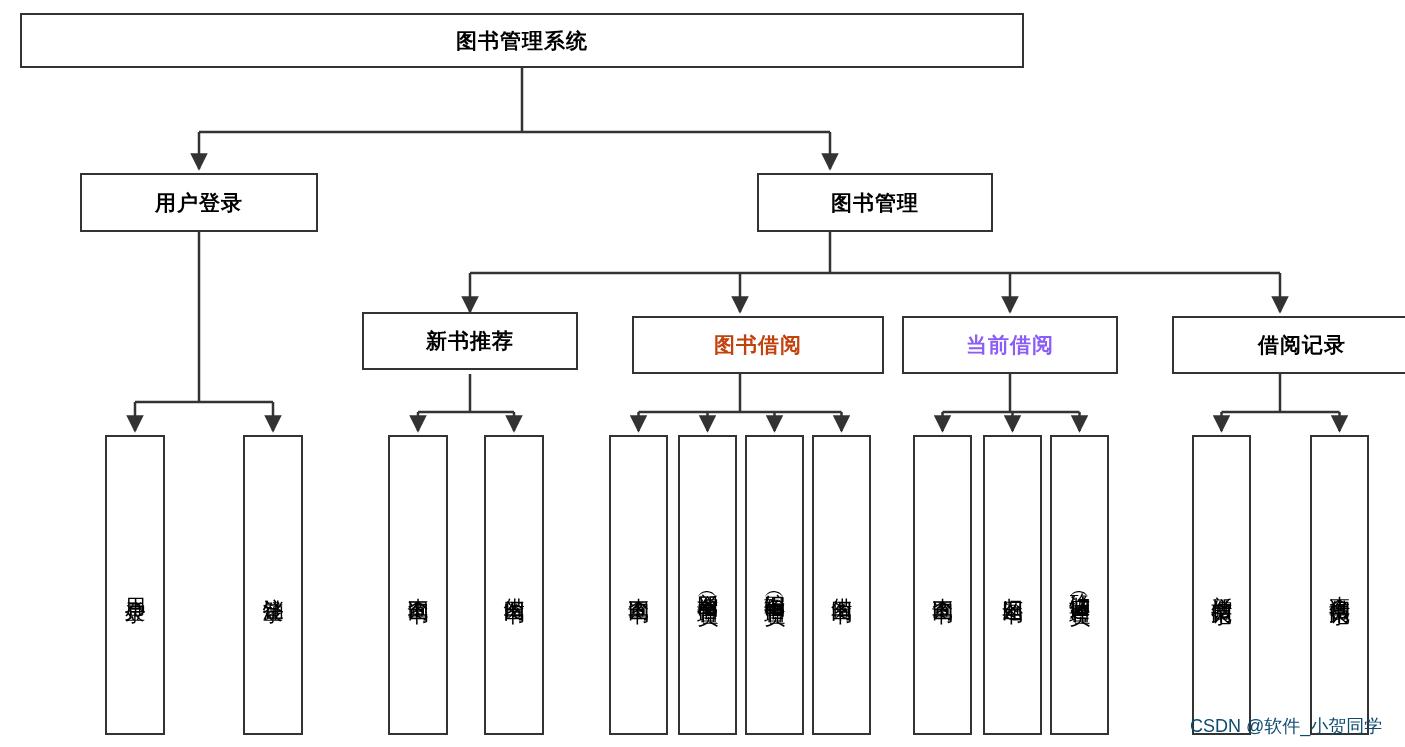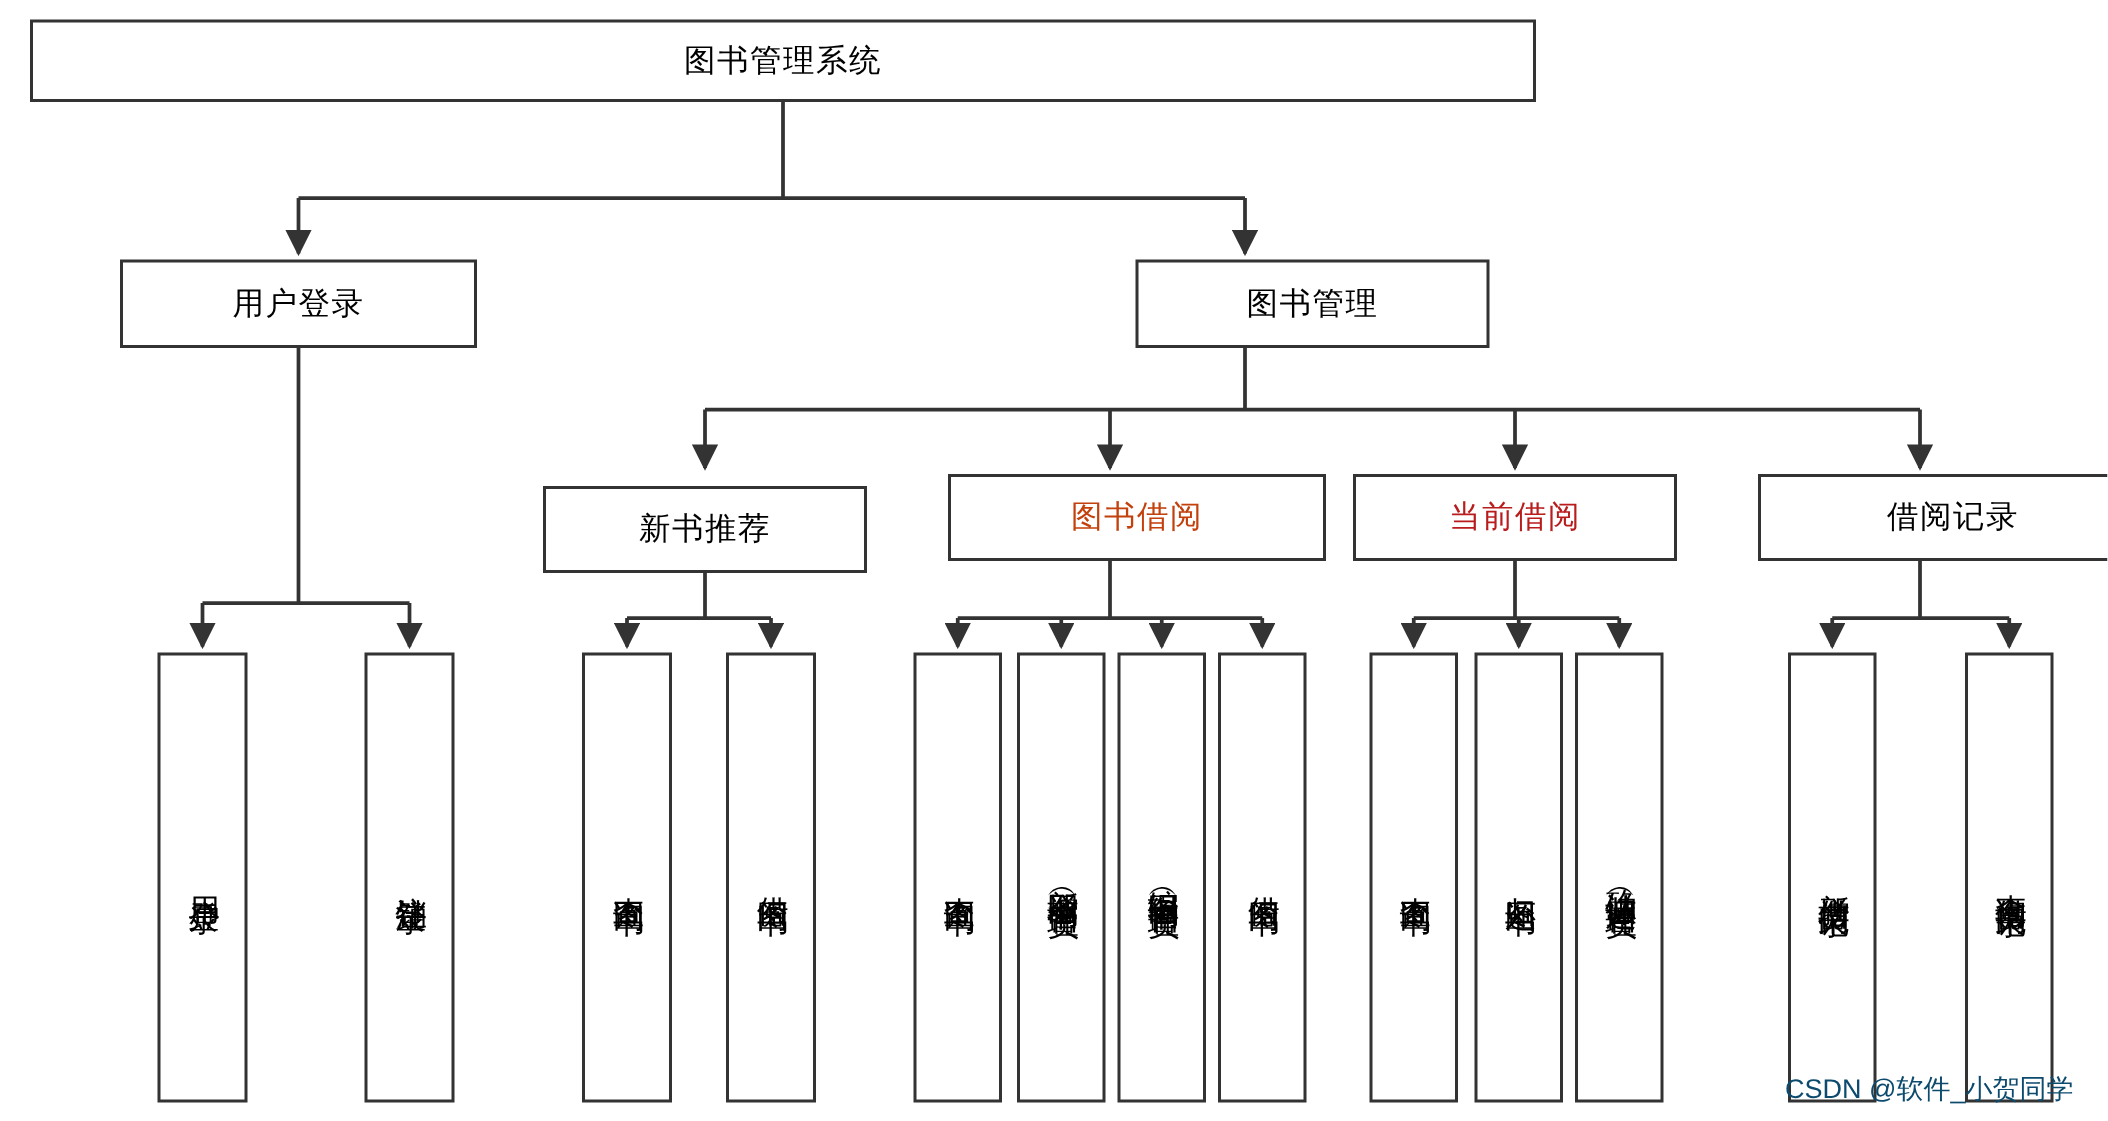--- a/index.html
+++ b/index.html
@@ -33,20 +33,21 @@
     display: flex;
     align-items: center;
     justify-content: center;
     text-align: center;
     color: #000000;
   }
   .node.horiz {
     font-size: 21px;
     line-height: 1.2;
     letter-spacing: 1px;
+    font-weight: bold;
   }
   .node.vert {
     writing-mode: vertical-rl;
     text-orientation: upright;
     font-size: 21px;
     line-height: 1.25;
     letter-spacing: 2px;
     padding: 6px 0;
   }
   .node.vert .label {
@@ -113,27 +114,27 @@
   <div id="node-layer">
       <div class="node horiz" style="left: 20px; top: 13px; width: 1004px; height: 55px; border-color: rgb(51, 51, 51); background: rgb(255, 255, 255); color: rgb(0, 0, 0);">
         <span class="label">图书管理系统</span>
       </div>
       <div class="node horiz" style="left: 80px; top: 173px; width: 238px; height: 59px; border-color: rgb(51, 51, 51); background: rgb(255, 255, 255); color: rgb(0, 0, 0);">
         <span class="label">用户登录</span>
       </div>
       <div class="node horiz" style="left: 712px; top: 173px; width: 236px; height: 59px; border-color: rgb(51, 51, 51); background: rgb(255, 255, 255); color: rgb(0, 0, 0); margin-left: 45px;">
         <span class="label">图书管理</span>
       </div>
-      <div class="node horiz" style="left: 362px; top: 324px; width: 216px; height: 58px; border-color: rgb(51, 51, 51); background: rgb(255, 255, 255); color: rgb(0, 0, 0);">
+      <div class="node horiz" style="left: 362px; top: 312px; width: 216px; height: 58px; border-color: rgb(51, 51, 51); background: rgb(255, 255, 255); color: rgb(0, 0, 0);">
         <span class="label">新书推荐</span>
       </div>
       <div class="node horiz" style="left: 632px; top: 316px; width: 252px; height: 58px; border-color: rgb(51, 51, 51); background: rgb(255, 255, 255); color: #c2410c;">
         <span class="label">图书借阅</span>
       </div>
-      <div class="node horiz" style="left: 902px; top: 316px; width: 216px; height: 58px; border-color: rgb(51, 51, 51); background: rgb(255, 255, 255); color: #b91c1c;">
+      <div class="node horiz" style="left: 902px; top: 316px; width: 216px; height: 58px; border-color: rgb(51, 51, 51); background: rgb(255, 255, 255); color: #8b5cf6;">
         <span class="label">当前借阅</span>
       </div>
       <div class="node horiz" style="left: 1172px; top: 316px; width: 260px; height: 58px; border-color: rgb(51, 51, 51); background: rgb(255, 255, 255); color: rgb(0, 0, 0);">
         <span class="label">借阅记录</span>
       </div>
       <div class="node vert" style="left: 105px; top: 435px; width: 60px; height: 300px; border-color: rgb(51, 51, 51); background: rgb(255, 255, 255); color: rgb(0, 0, 0);">
         <span class="label">用户登录</span>
       </div>
       <div class="node vert" style="left: 243px; top: 435px; width: 60px; height: 300px; border-color: rgb(51, 51, 51); background: rgb(255, 255, 255); color: rgb(0, 0, 0);">
         <span class="label">注销登录</span>

